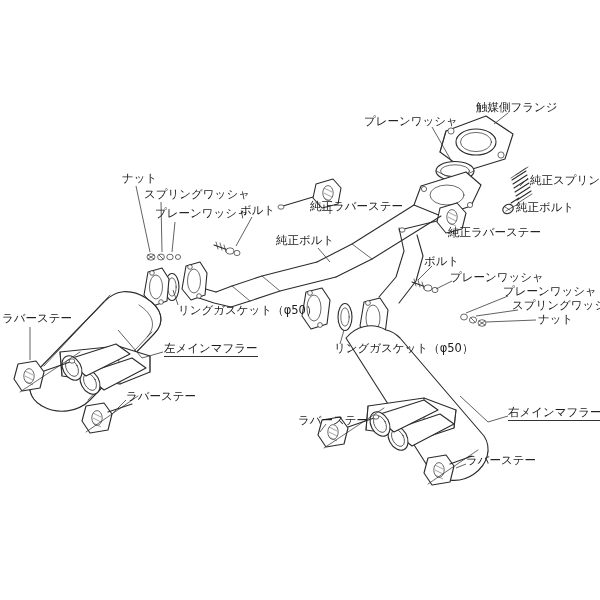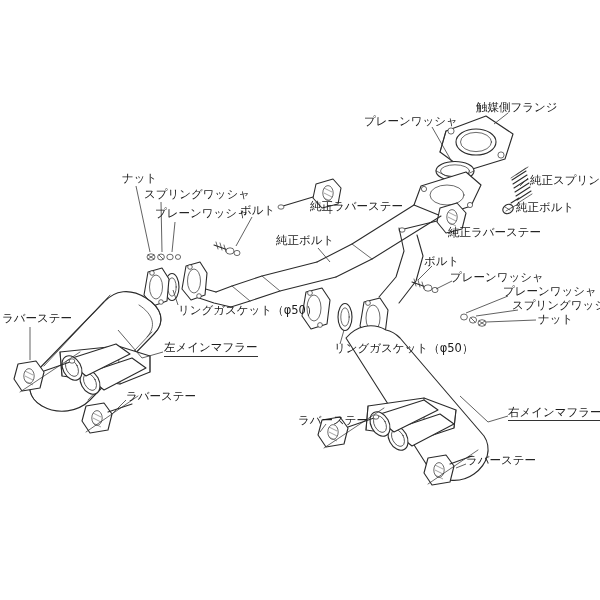--- a/index.html
+++ b/index.html
@@ -351,16 +351,16 @@
   <div class="lbl" style="left:450px;top:271px;">プレーンワッシャ</div>
   <div class="lbl" style="left:503px;top:285px;">プレーンワッシャ</div>
   <div class="lbl" style="left:512px;top:299px;">スプリングワッシャ</div>
   <div class="lbl" style="left:538px;top:313px;">ナット</div>
   <div class="lbl" style="left:334px;top:342px;">リングガスケット（φ50）</div>
   <div class="lbl" style="left:2px;top:312px;">ラバーステー</div>
   <div class="lbl" style="left:126px;top:390px;">ラバーステー</div>
   <div class="lbl" style="left:298px;top:414px;">ラバーステー</div>
   <div class="lbl" style="left:466px;top:454px;">ラバーステー</div>
 
-  <div class="lbl u" style="left:164px;top:342px;font-family:Liberation Mono, monospace;">左メインマフラー</div>
+  <div class="lbl u" style="left:164px;top:342px;">左メインマフラー</div>
   <div class="lbl u" style="left:508px;top:406px;">右メインマフラー</div>
 
 </div>
 
 </body></html>

